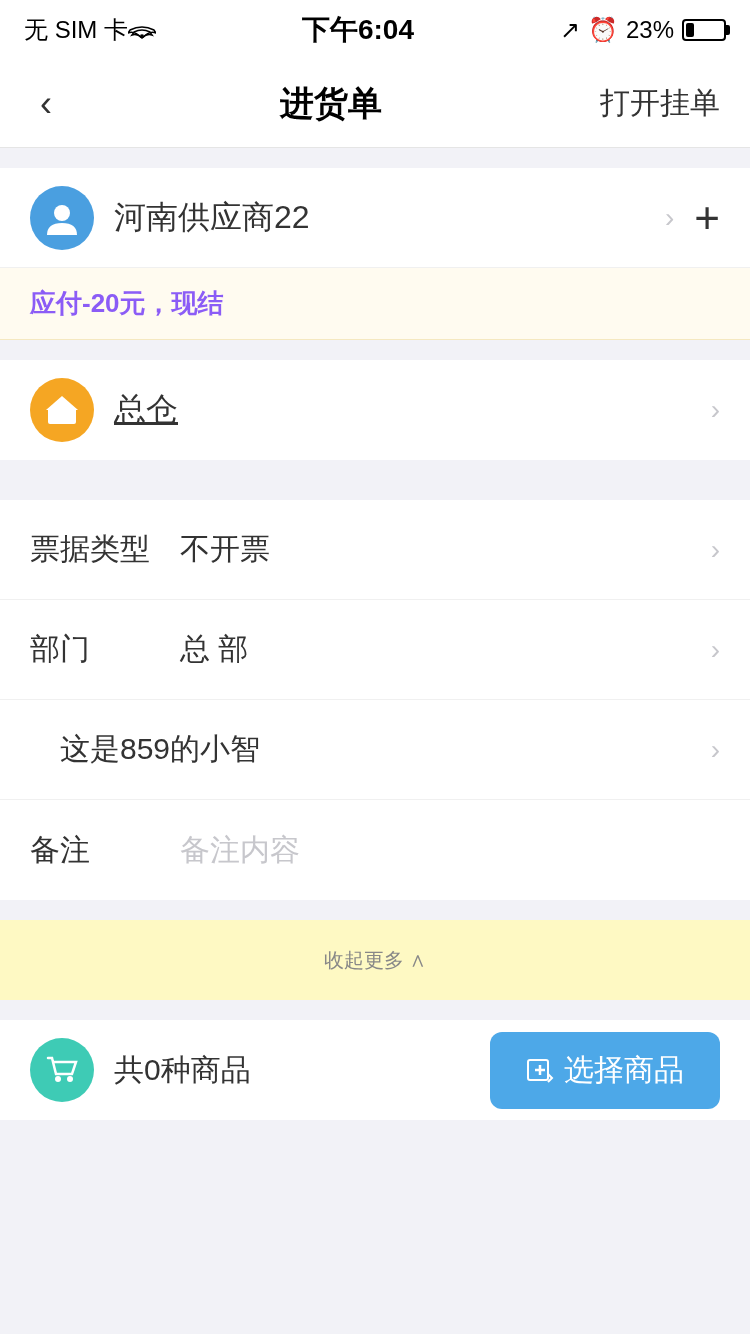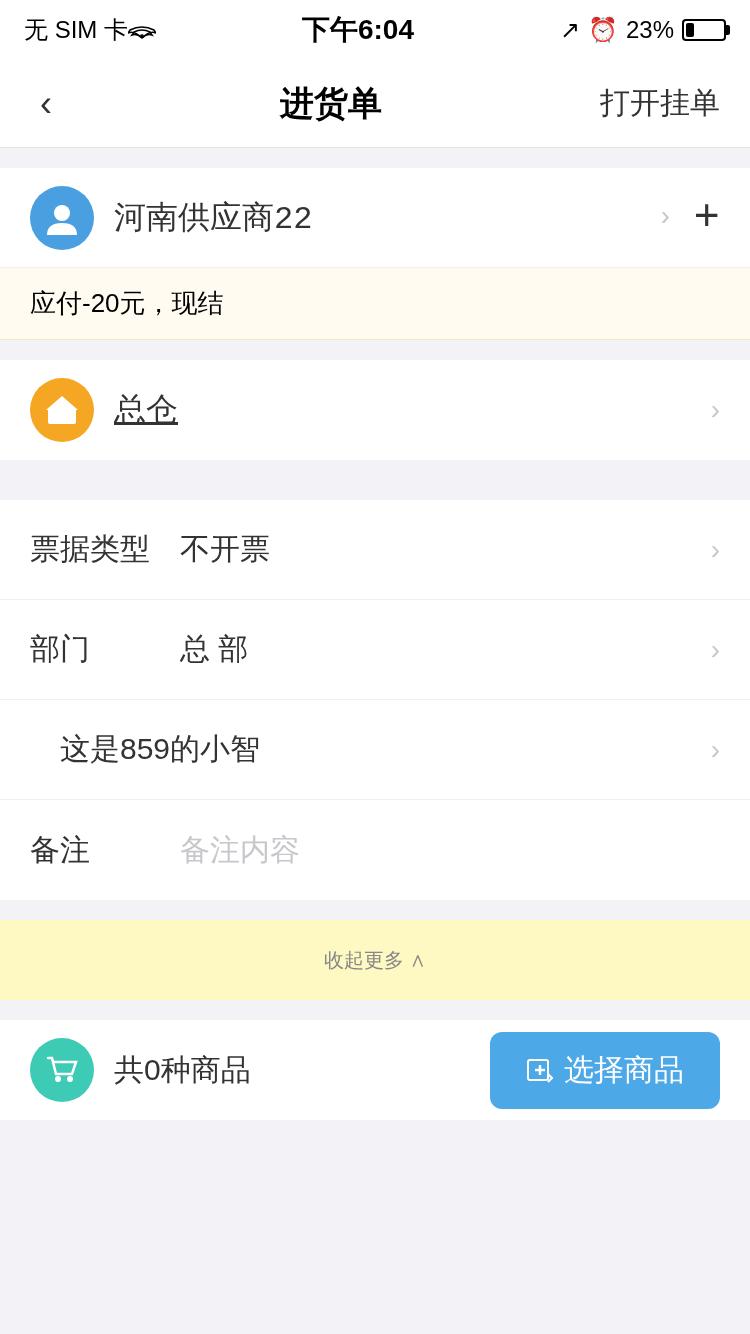--- a/index.html
+++ b/index.html
@@ -93,21 +93,20 @@
       margin: 0;
     }
 
     
     .supplier-row {
       display: flex;
       align-items: center;
       padding: 0 30px;
       height: 100px;
       border-bottom: 1px solid #f0f0f0;
-      font-family: Liberation Mono, monospace;
     }
     .supplier-avatar {
       width: 64px;
       height: 64px;
       border-radius: 50%;
       background: #4a9fe0;
       display: flex;
       align-items: center;
       justify-content: center;
       margin-right: 20px;
@@ -128,22 +127,23 @@
       color: #333;
       line-height: 1;
       cursor: pointer;
     }
 
     
     .notice-bar {
       background: #fffbf0;
       padding: 18px 30px;
       font-size: 26px;
-      color: #000000;
+      color: #8b5cf6;
       border-bottom: 1px solid #f5e8c0;
+      font-weight: bold;
     }
 
     
     .warehouse-row {
       display: flex;
       align-items: center;
       padding: 0 30px;
       height: 100px;
     }
     .warehouse-icon-wrap {

